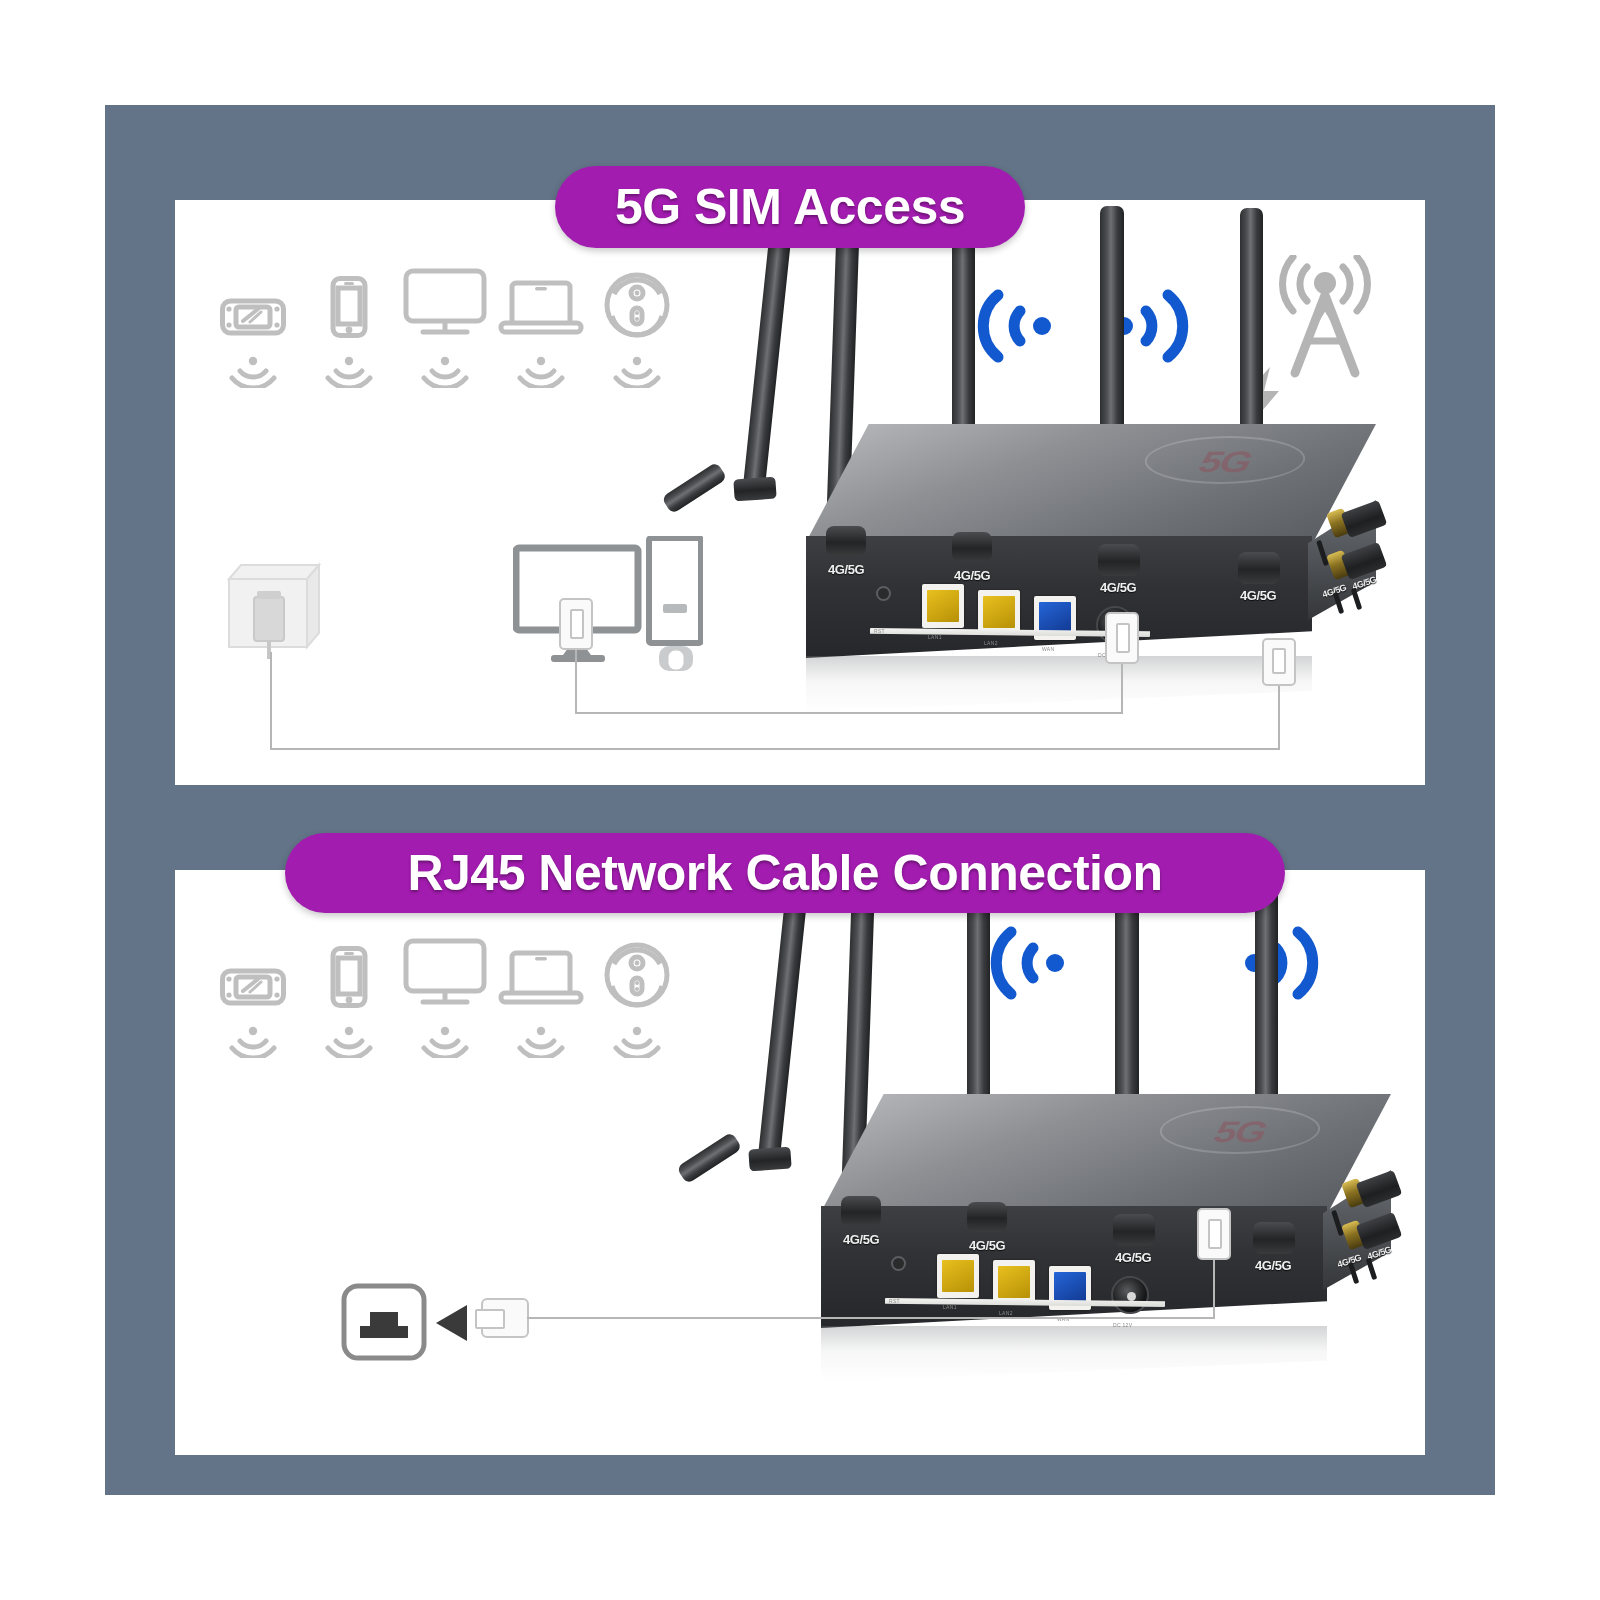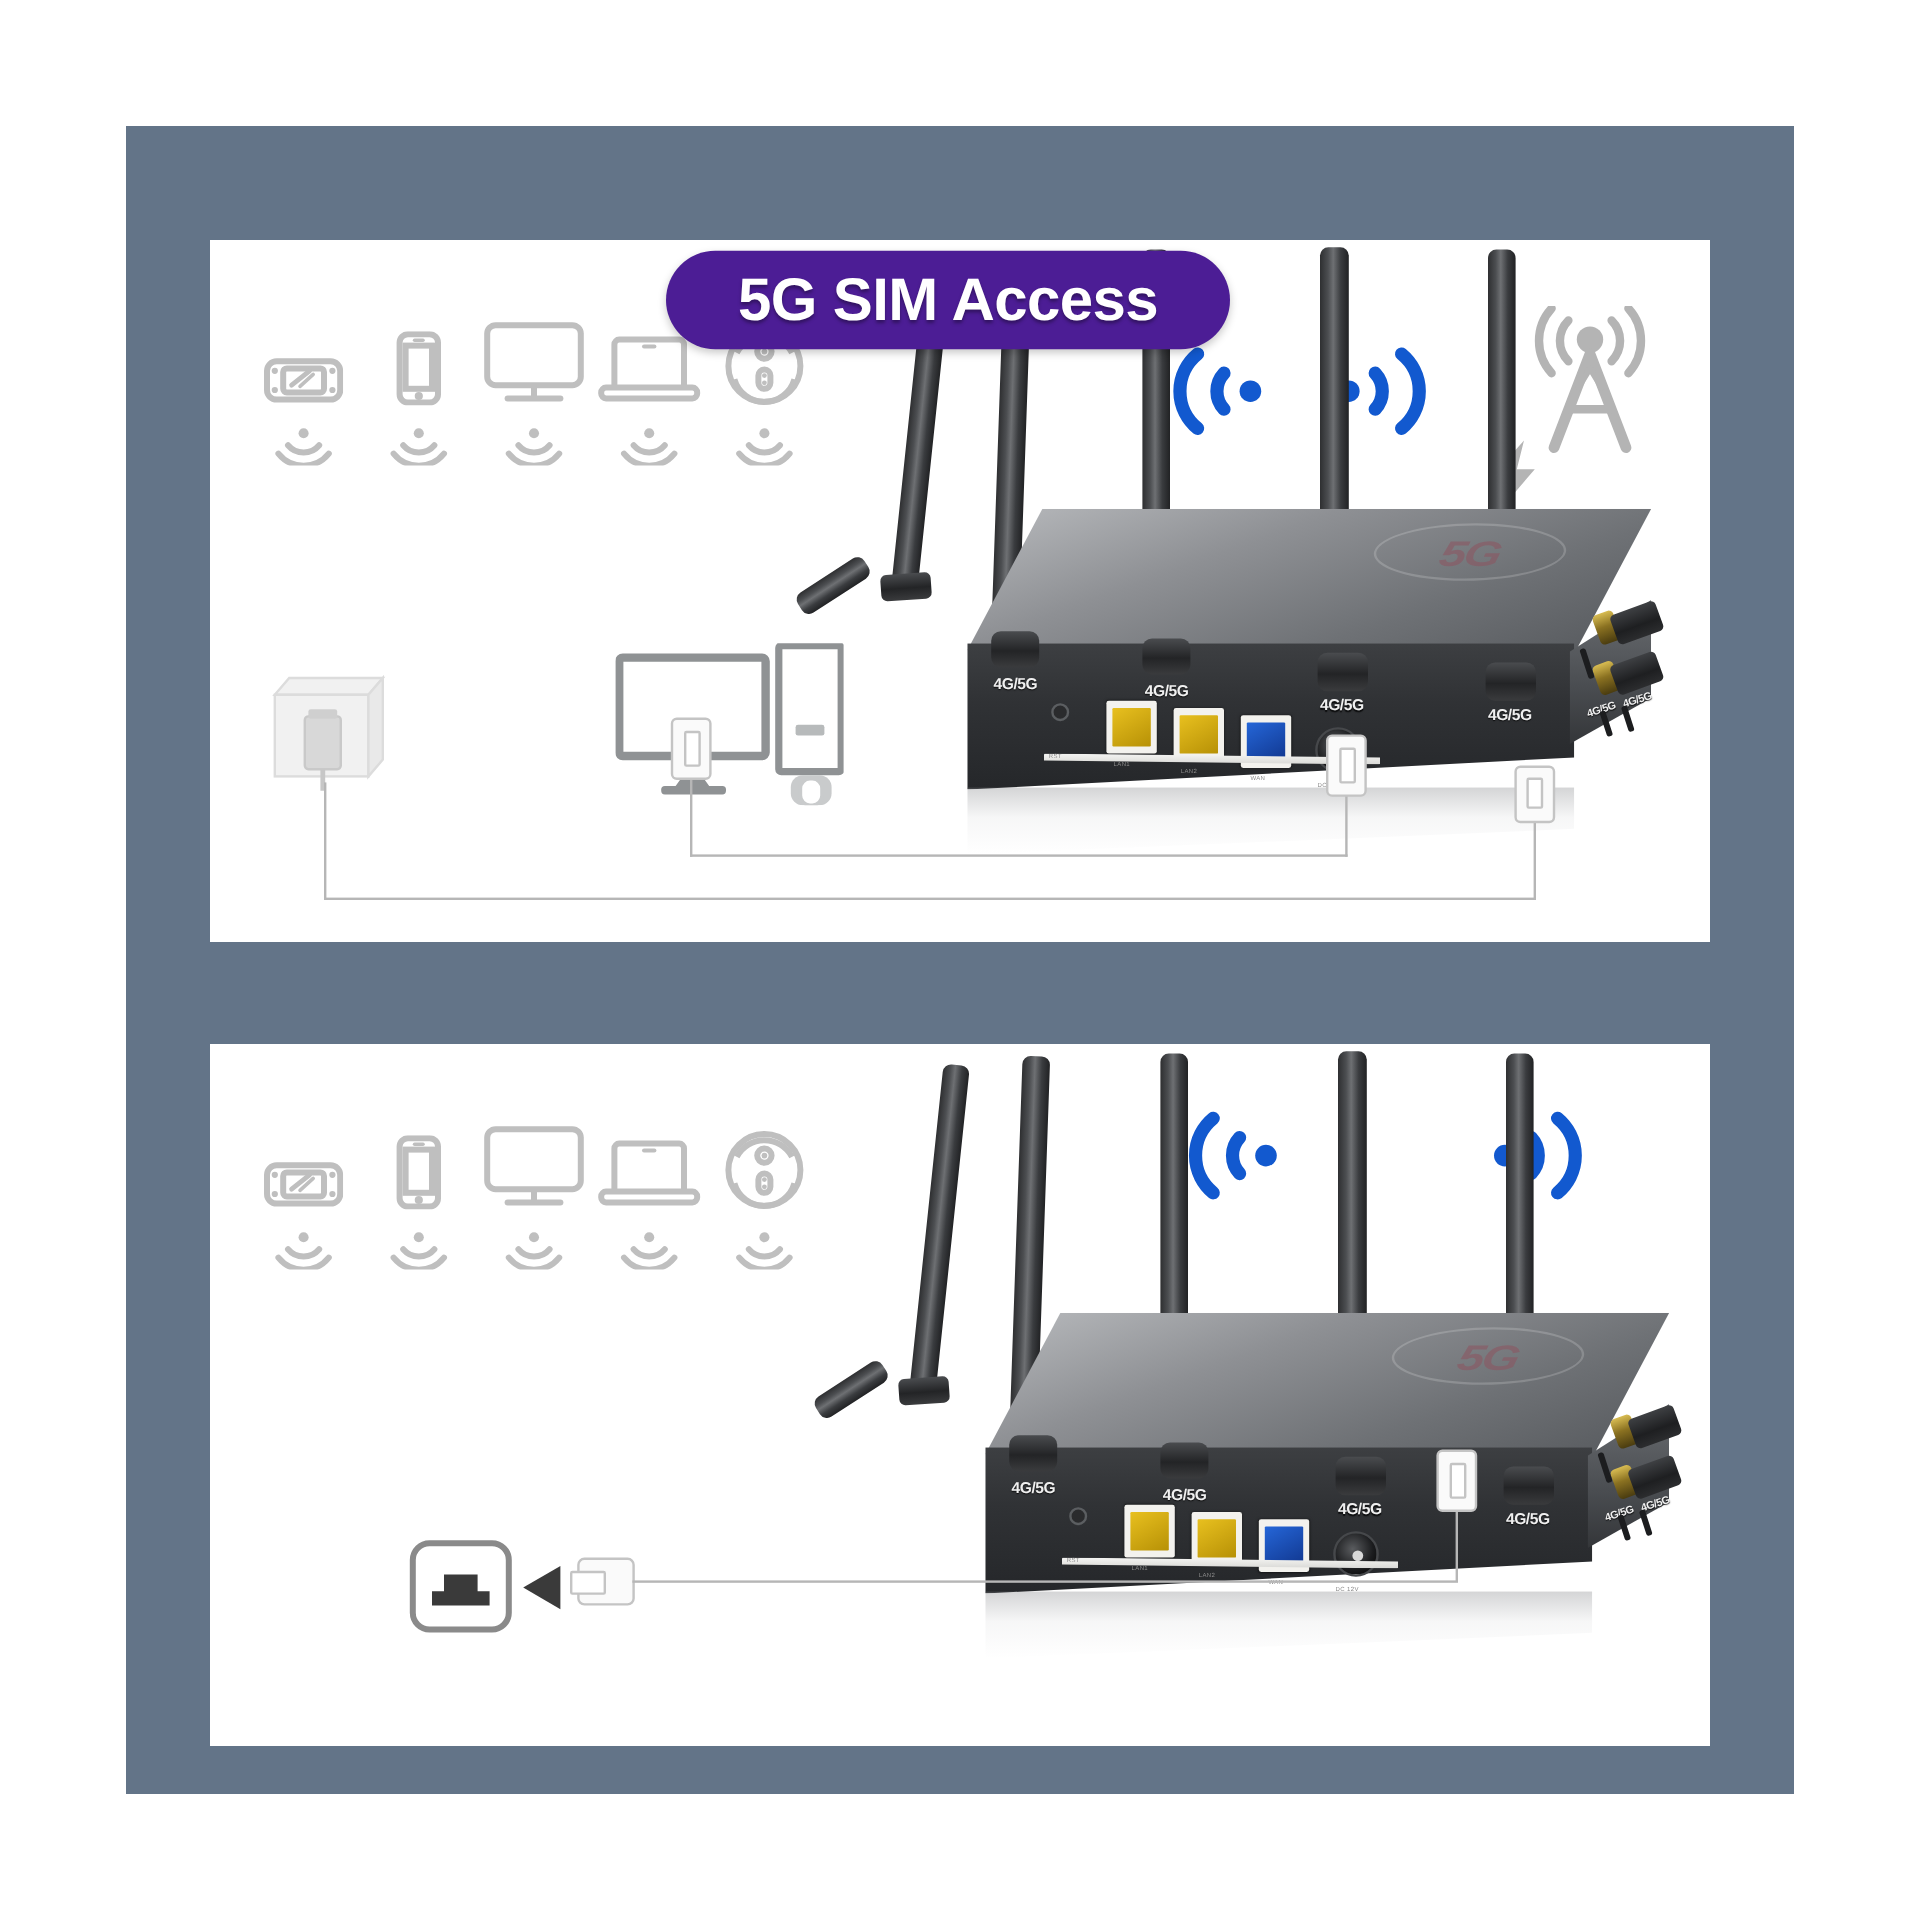--- a/index.html
+++ b/index.html
@@ -34,32 +34,31 @@
     position: absolute;
     background: #ffffff;
     overflow: hidden;
   }
   #panel-top    { left: 175px; top: 200px;  width: 1250px; height: 585px; }
   #panel-bottom { left: 175px; top: 870px;  width: 1250px; height: 585px; }
 
   
   .title-pill {
     position: absolute;
-    background: #4c1d95;
+    background: #a21caf;
     border-radius: 60px;
     display: flex;
     align-items: center;
     justify-content: center;
     color: #ffffff;
     font-weight: bold;
     letter-spacing: -0.5px;
     text-shadow: 0 2px 3px rgba(0,0,0,.35);
     z-index: 40;
     box-shadow: 0 3px 7px rgba(0,0,0,.22);
-    margin-top: 43px;
   }
   #title-top {
     left: 555px; top: 166px; width: 470px; height: 82px; font-size: 50px;
   }
   #title-bottom {
     left: 285px; top: 833px; width: 1000px; height: 80px; font-size: 50px;
   }
   .gray-icon { stroke: #bfbfbf; fill: none; stroke-width: 5; }
 
   
@@ -678,14 +677,15 @@
 
     <div class="cable cable-h" style="left:352px; top:447px; width:688px; height:2px;"></div>
     <div class="cable cable-v" style="left:1038px; top:386px; width:2px; height:62px;"></div>
     <div class="rj-plug" style="left:1022px; top:338px; width:34px; height:52px; border-radius:5px;">
       <div class="rj-plug-core" style="left:9px; top:9px; width:14px; height:30px;"></div>
     </div>
   </div>
 
   <div class="title-pill" id="title-top">5G SIM Access</div>
 
+  <div class="title-pill" id="title-bottom">RJ45 Network Cable Connection</div>
 
 </div>
 
 </body></html>

